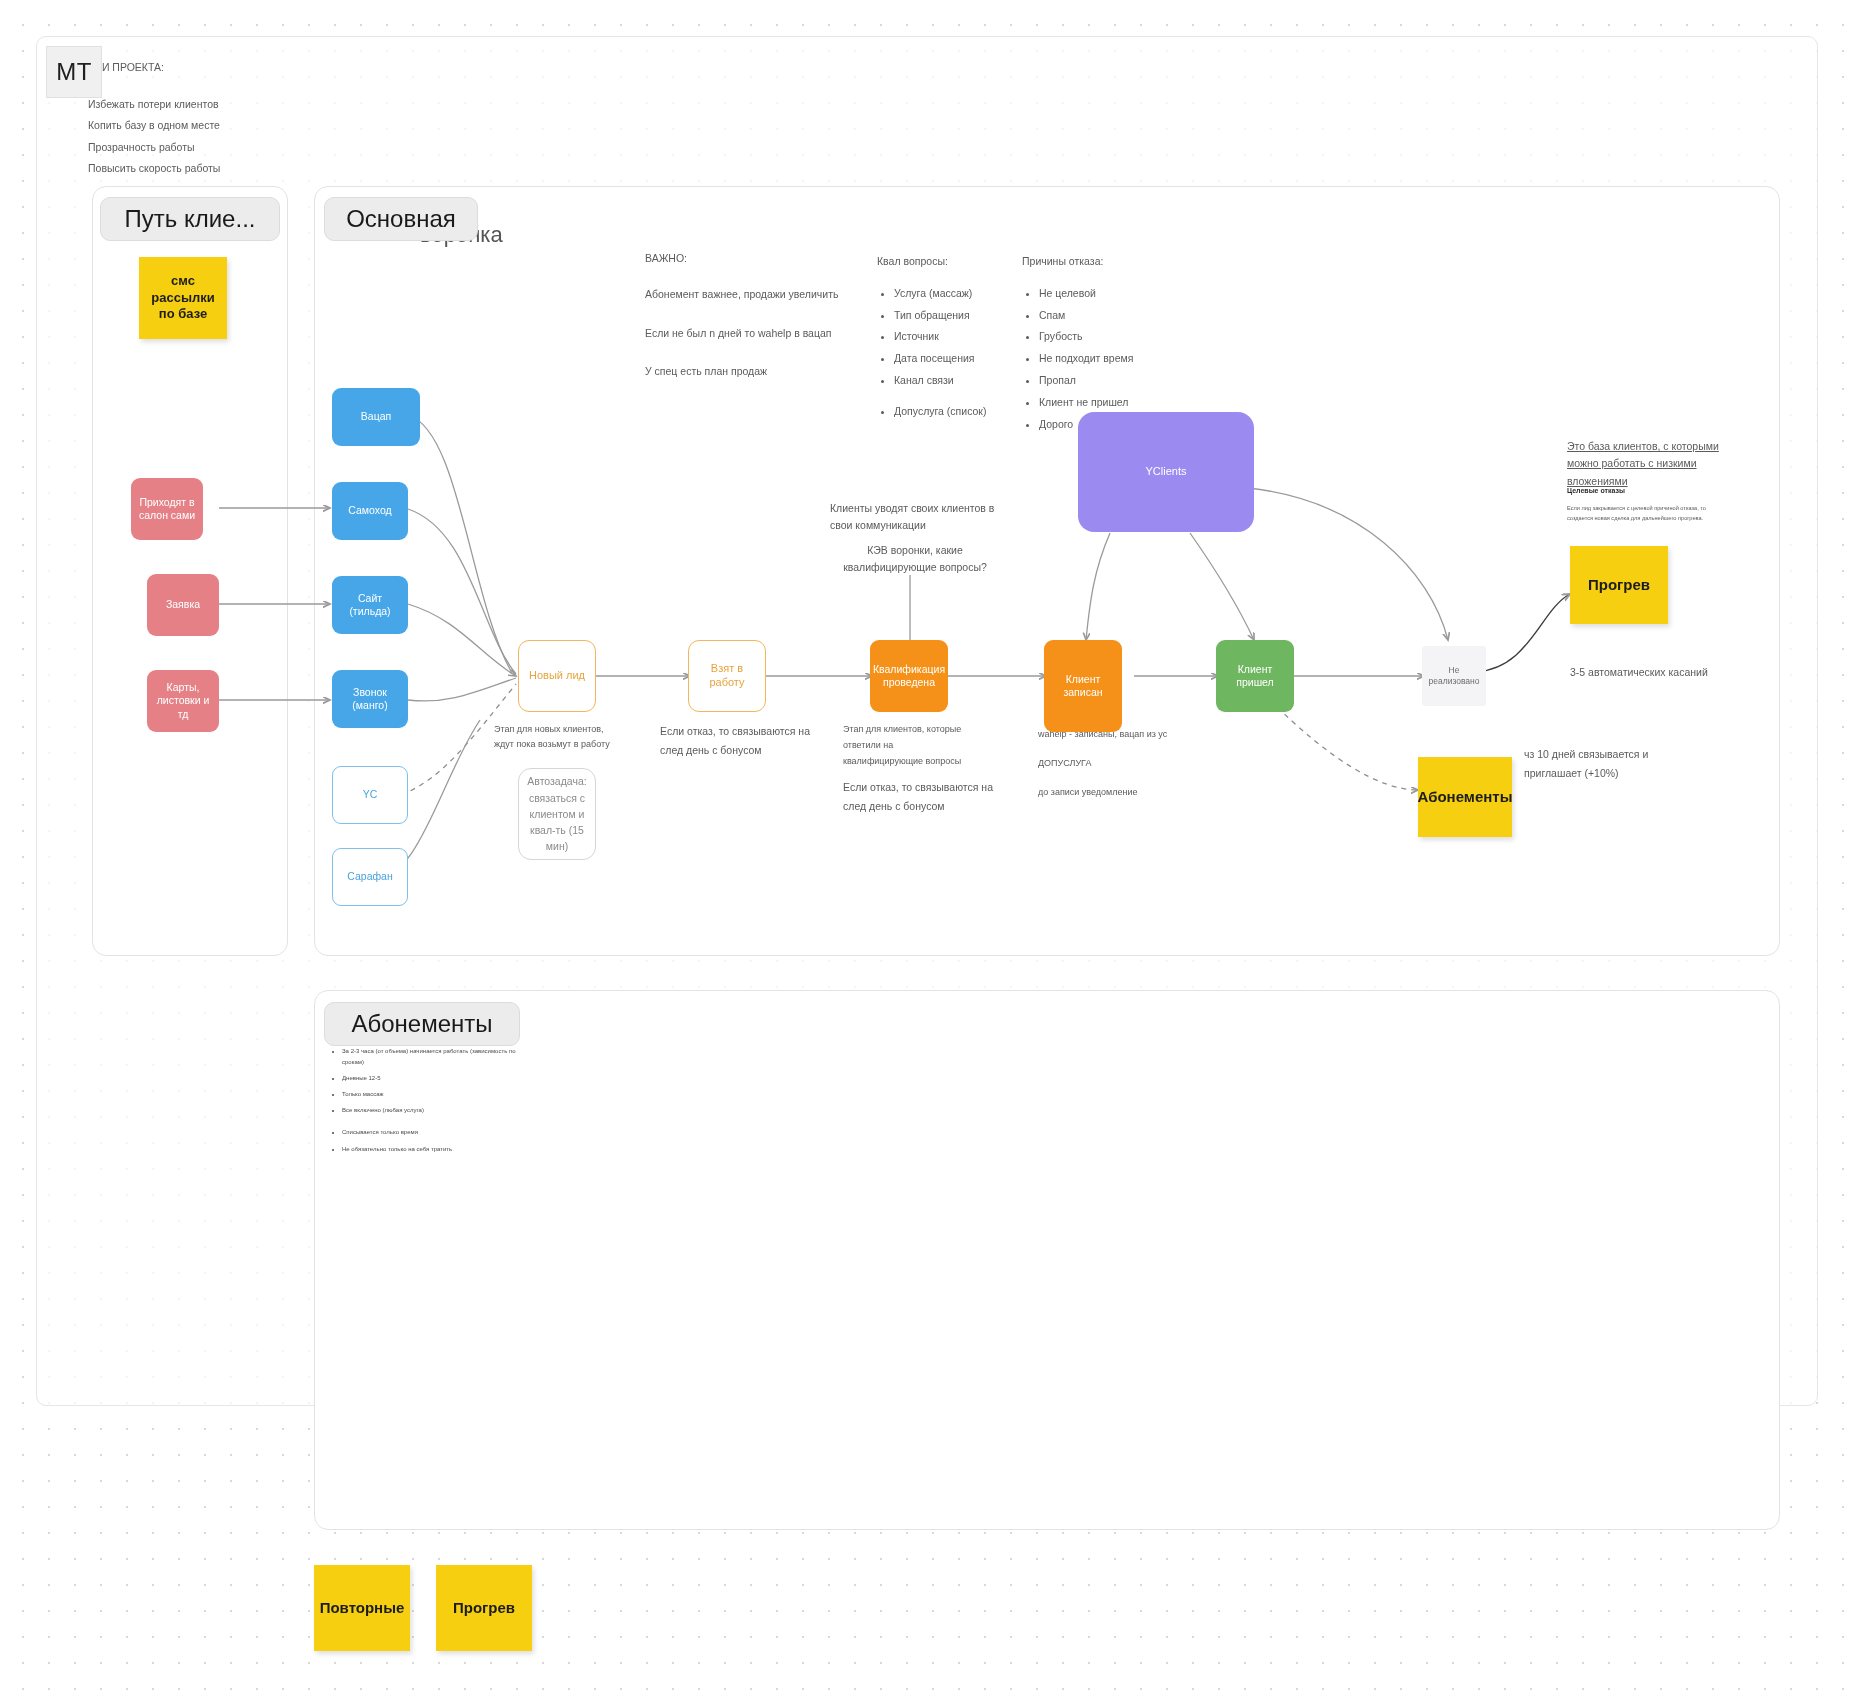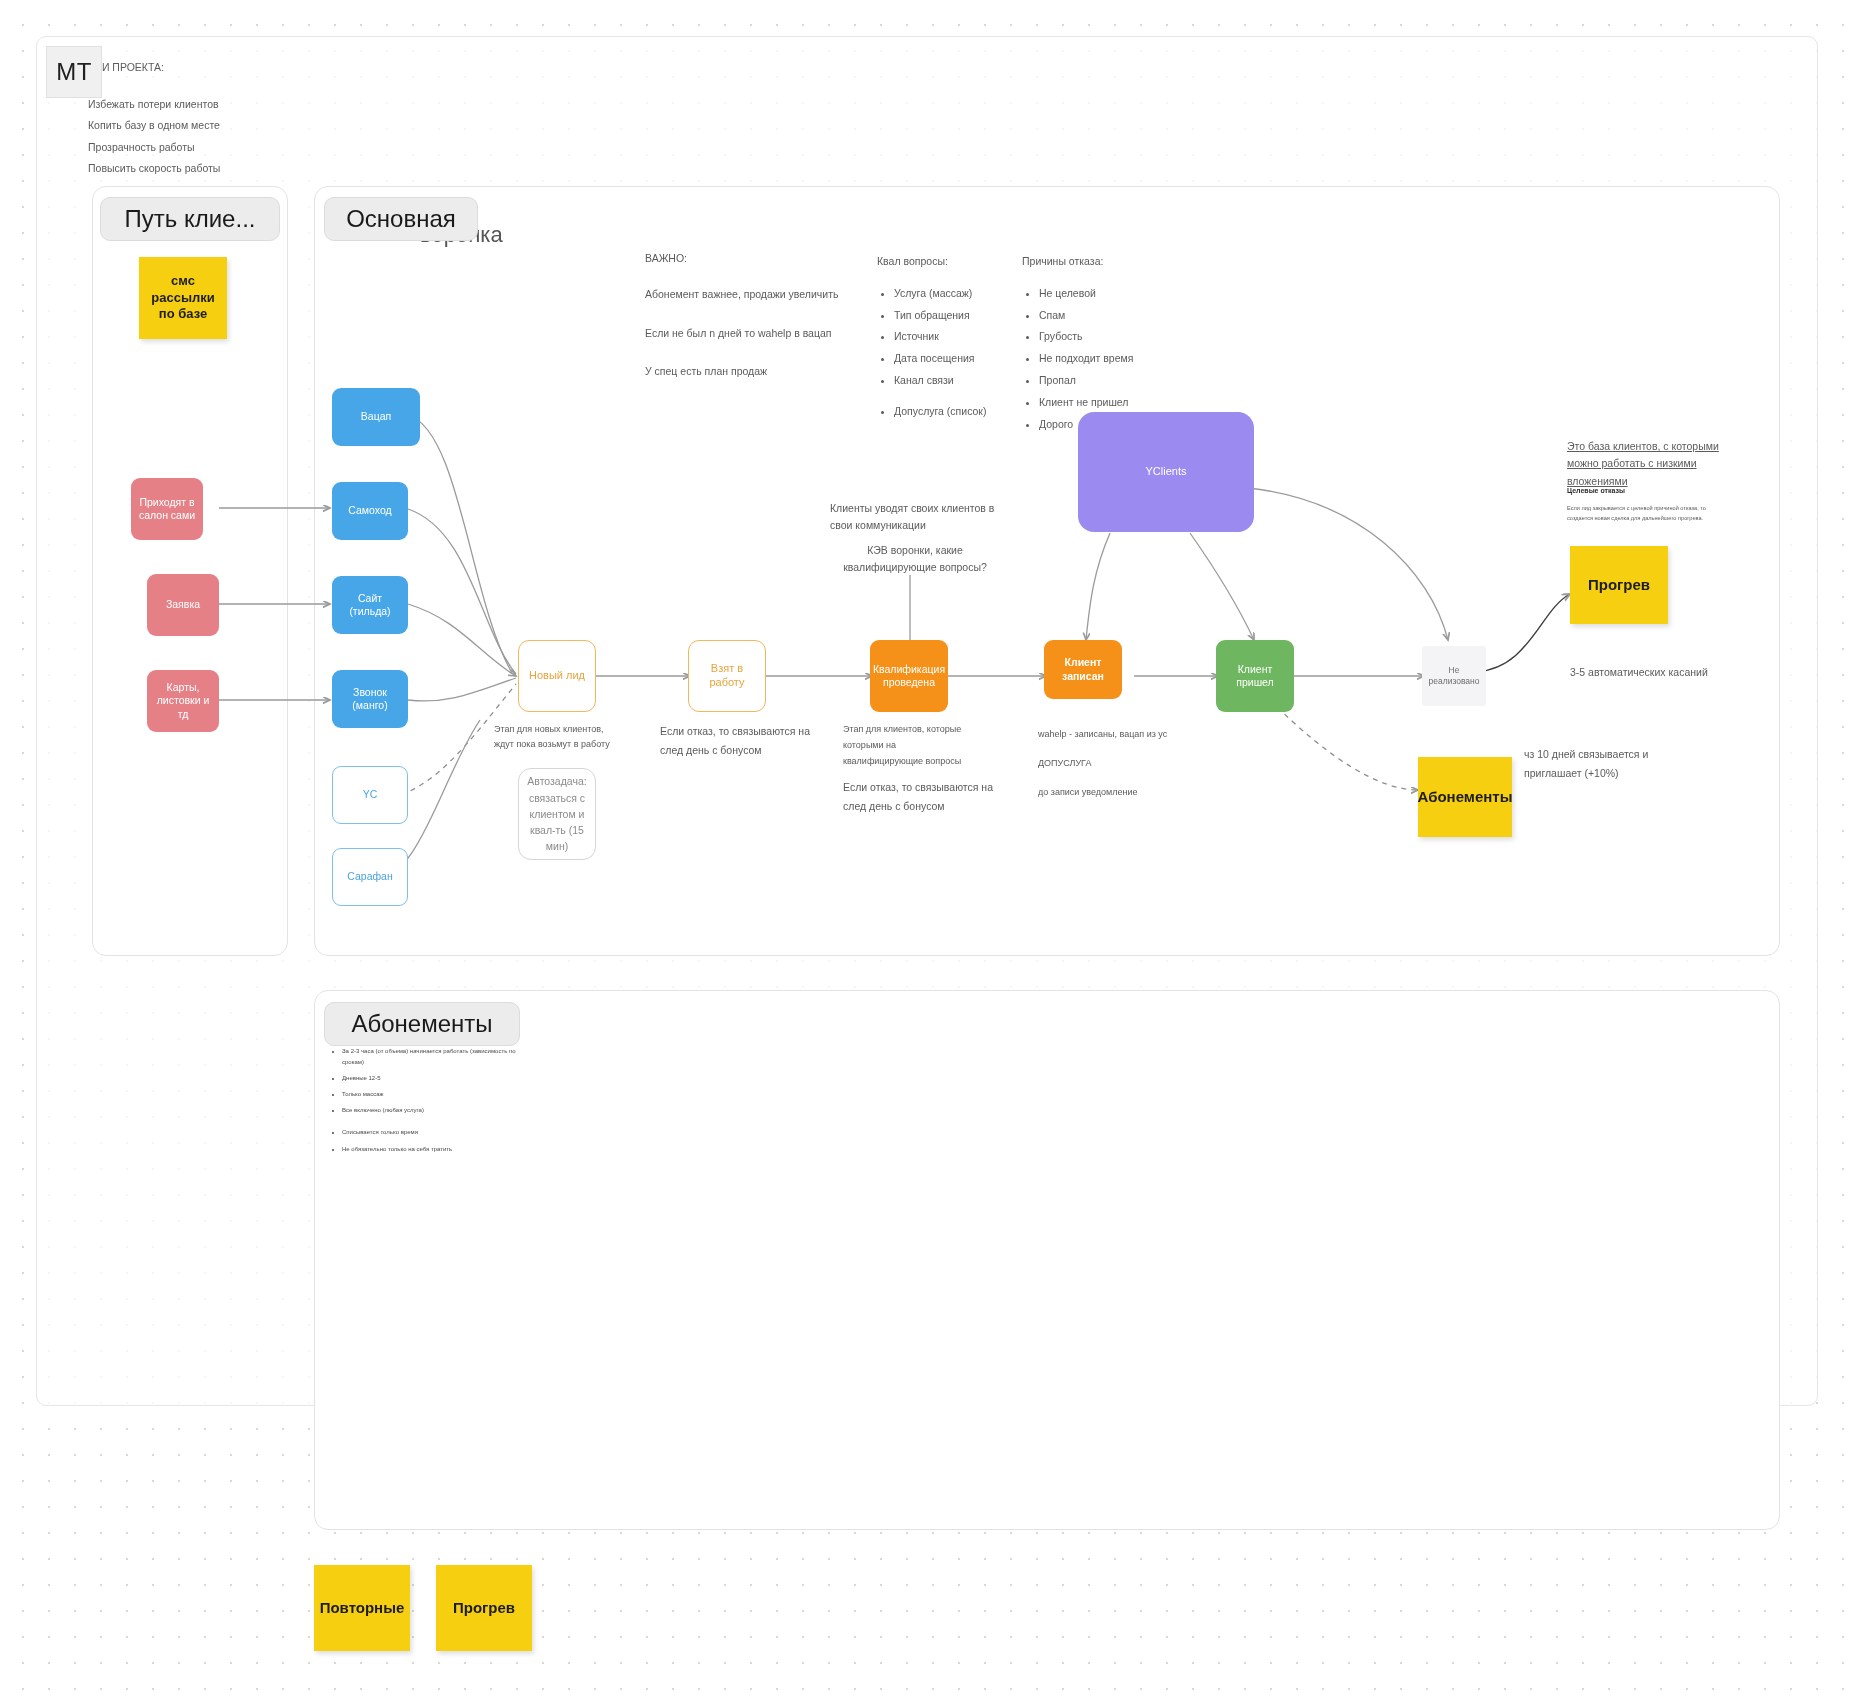--- a/index.html
+++ b/index.html
@@ -218,29 +218,29 @@
   </div>
 
   <div class="txt" style="left:830px; top:500px; width:175px; font-size:10.5px; line-height:1.65; text-align:left;">Клиенты уводят своих клиентов в свои коммуникации</div>
   <div class="txt" style="left:820px; top:542px; width:190px; font-size:10.5px; line-height:1.65; text-align:center;">КЭВ воронки, какие квалифицирующие вопросы?</div>
 
   <div class="node node-purple" style="left:1078px; top:412px; width:176px; height:120px;">YClients</div>
 
   <div class="node node-orange-o" style="left:518px; top:640px; width:78px; height:72px; padding:5px;">Новый лид</div>
   <div class="node node-orange-o" style="left:688px; top:640px; width:78px; height:72px; padding:5px;">Взят в работу</div>
   <div class="node node-orange" style="left:870px; top:640px; width:78px; height:72px; padding:5px;">Квалификация проведена</div>
-  <div class="node node-orange" style="left:1044px; top:640px; width:78px; height:59px; padding:5px;font-weight:bold;">Клиент записан</div>
+  <div class="node node-orange" style="left:1044px; top:640px; width:78px; height:92px; padding:5px;">Клиент записан</div>
   <div class="node node-green" style="left:1216px; top:640px; width:78px; height:72px; padding:5px;">Клиент пришел</div>
   <div class="node node-grey" style="left:1422px; top:646px; width:64px; height:60px; padding:4px;">Не реализовано</div>
 
   <div class="node node-autotask" style="left:518px; top:768px; width:78px; height:92px;">Автозадача: связаться с клиентом и квал-ть (15 мин)</div>
 
   <div class="txt" style="left:494px; top:722px; width:130px; font-size:9px; line-height:1.7;">Этап для новых клиентов, ждут пока возьмут в работу</div>
   <div class="txt" style="left:660px; top:722px; width:150px; font-size:10.5px; line-height:1.85;">Если отказ, то связываются на след день с бонусом</div>
-  <div class="txt" style="left:843px; top:722px; width:128px; font-size:9px; line-height:1.75;">Этап для клиентов, которые которыми на квалифицирующие вопросы</div>
+  <div class="txt" style="left:843px; top:722px; width:128px; font-size:9px; line-height:1.75;">Этап для клиентов, которые ответили на квалифицирующие вопросы</div>
   <div class="txt" style="left:843px; top:778px; width:152px; font-size:10.5px; line-height:1.85;">Если отказ, то связываются на след день с бонусом</div>
   <div class="txt" style="left:1038px; top:727px; width:180px; font-size:9px; line-height:1.7;">wahelp - записаны, вацап из ус</div>
   <div class="txt" style="left:1038px; top:756px; width:180px; font-size:9px; line-height:1.7;">ДОПУСЛУГА</div>
   <div class="txt" style="left:1038px; top:785px; width:180px; font-size:9px; line-height:1.7;">до записи уведомление</div>
 
   <div class="txt" style="left:1567px; top:438px; width:172px; font-size:10.5px; line-height:1.65;text-decoration:underline;">Это база клиентов, с которыми можно работать с низкими вложениями</div>
   <div class="txt" style="left:1567px; top:487px; width:172px; font-size:7px; font-weight:bold; color:#2b2b2b;">Целевые отказы</div>
   <div class="txt" style="left:1567px; top:503px; width:150px; font-size:5.6px; line-height:1.85;">Если лид закрывается с целевой причиной отказа, то создается новая сделка для дальнейшего прогрева.</div>
 
   <div class="sticky" style="left:1570px; top:546px; width:98px; height:78px; font-size:15px;">Прогрев</div>

